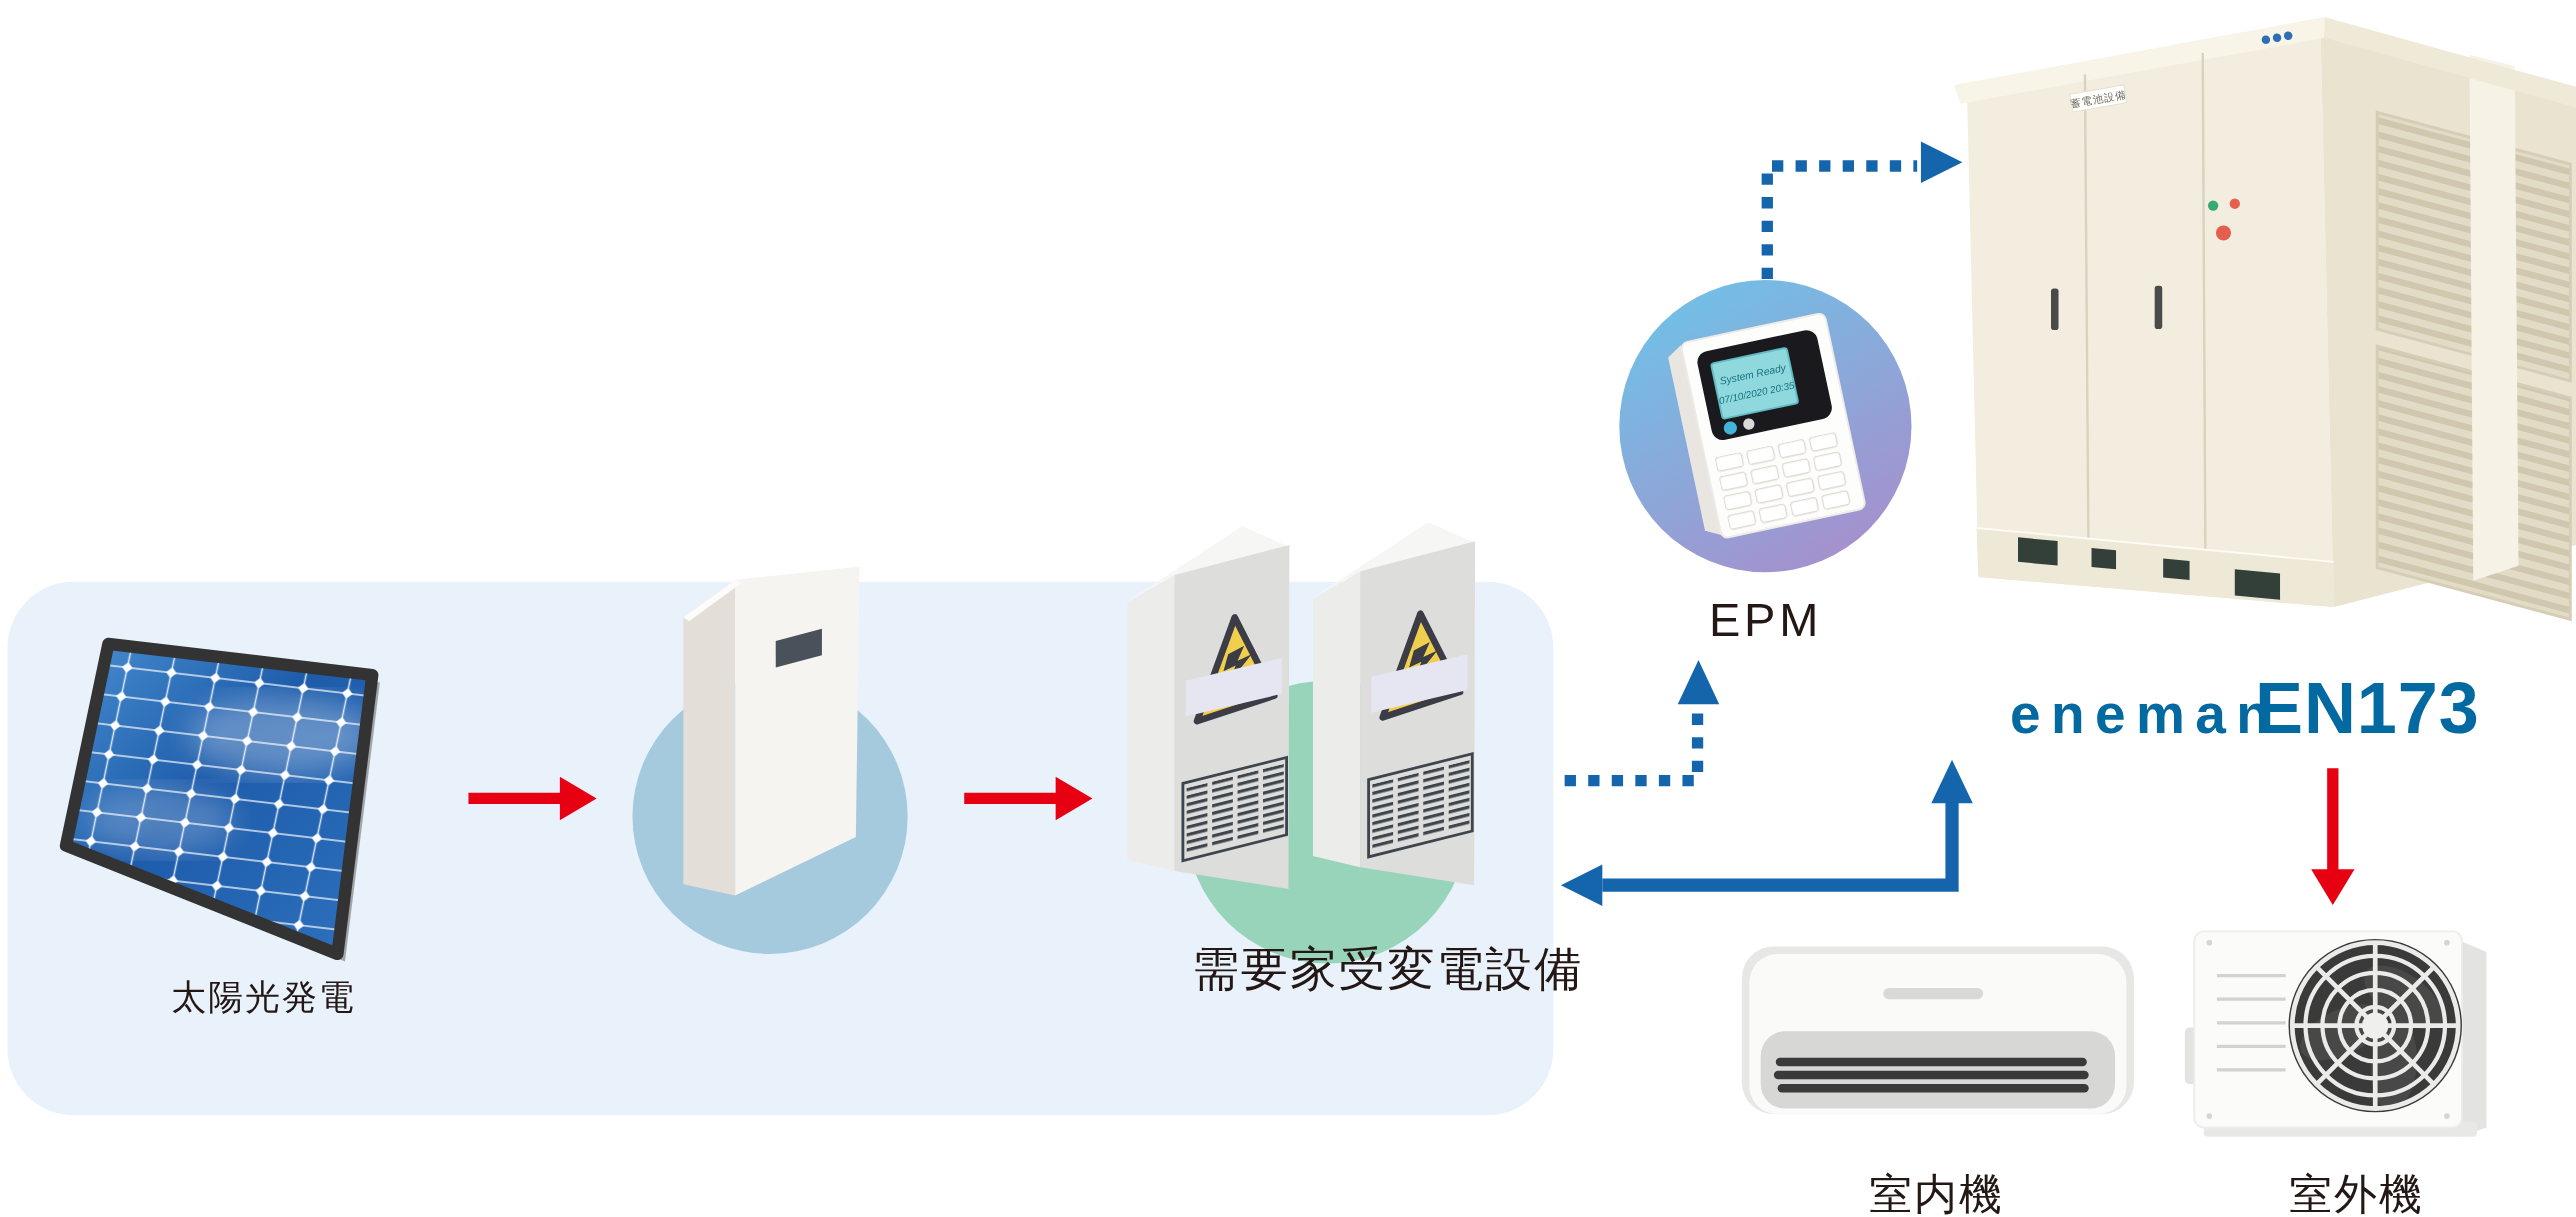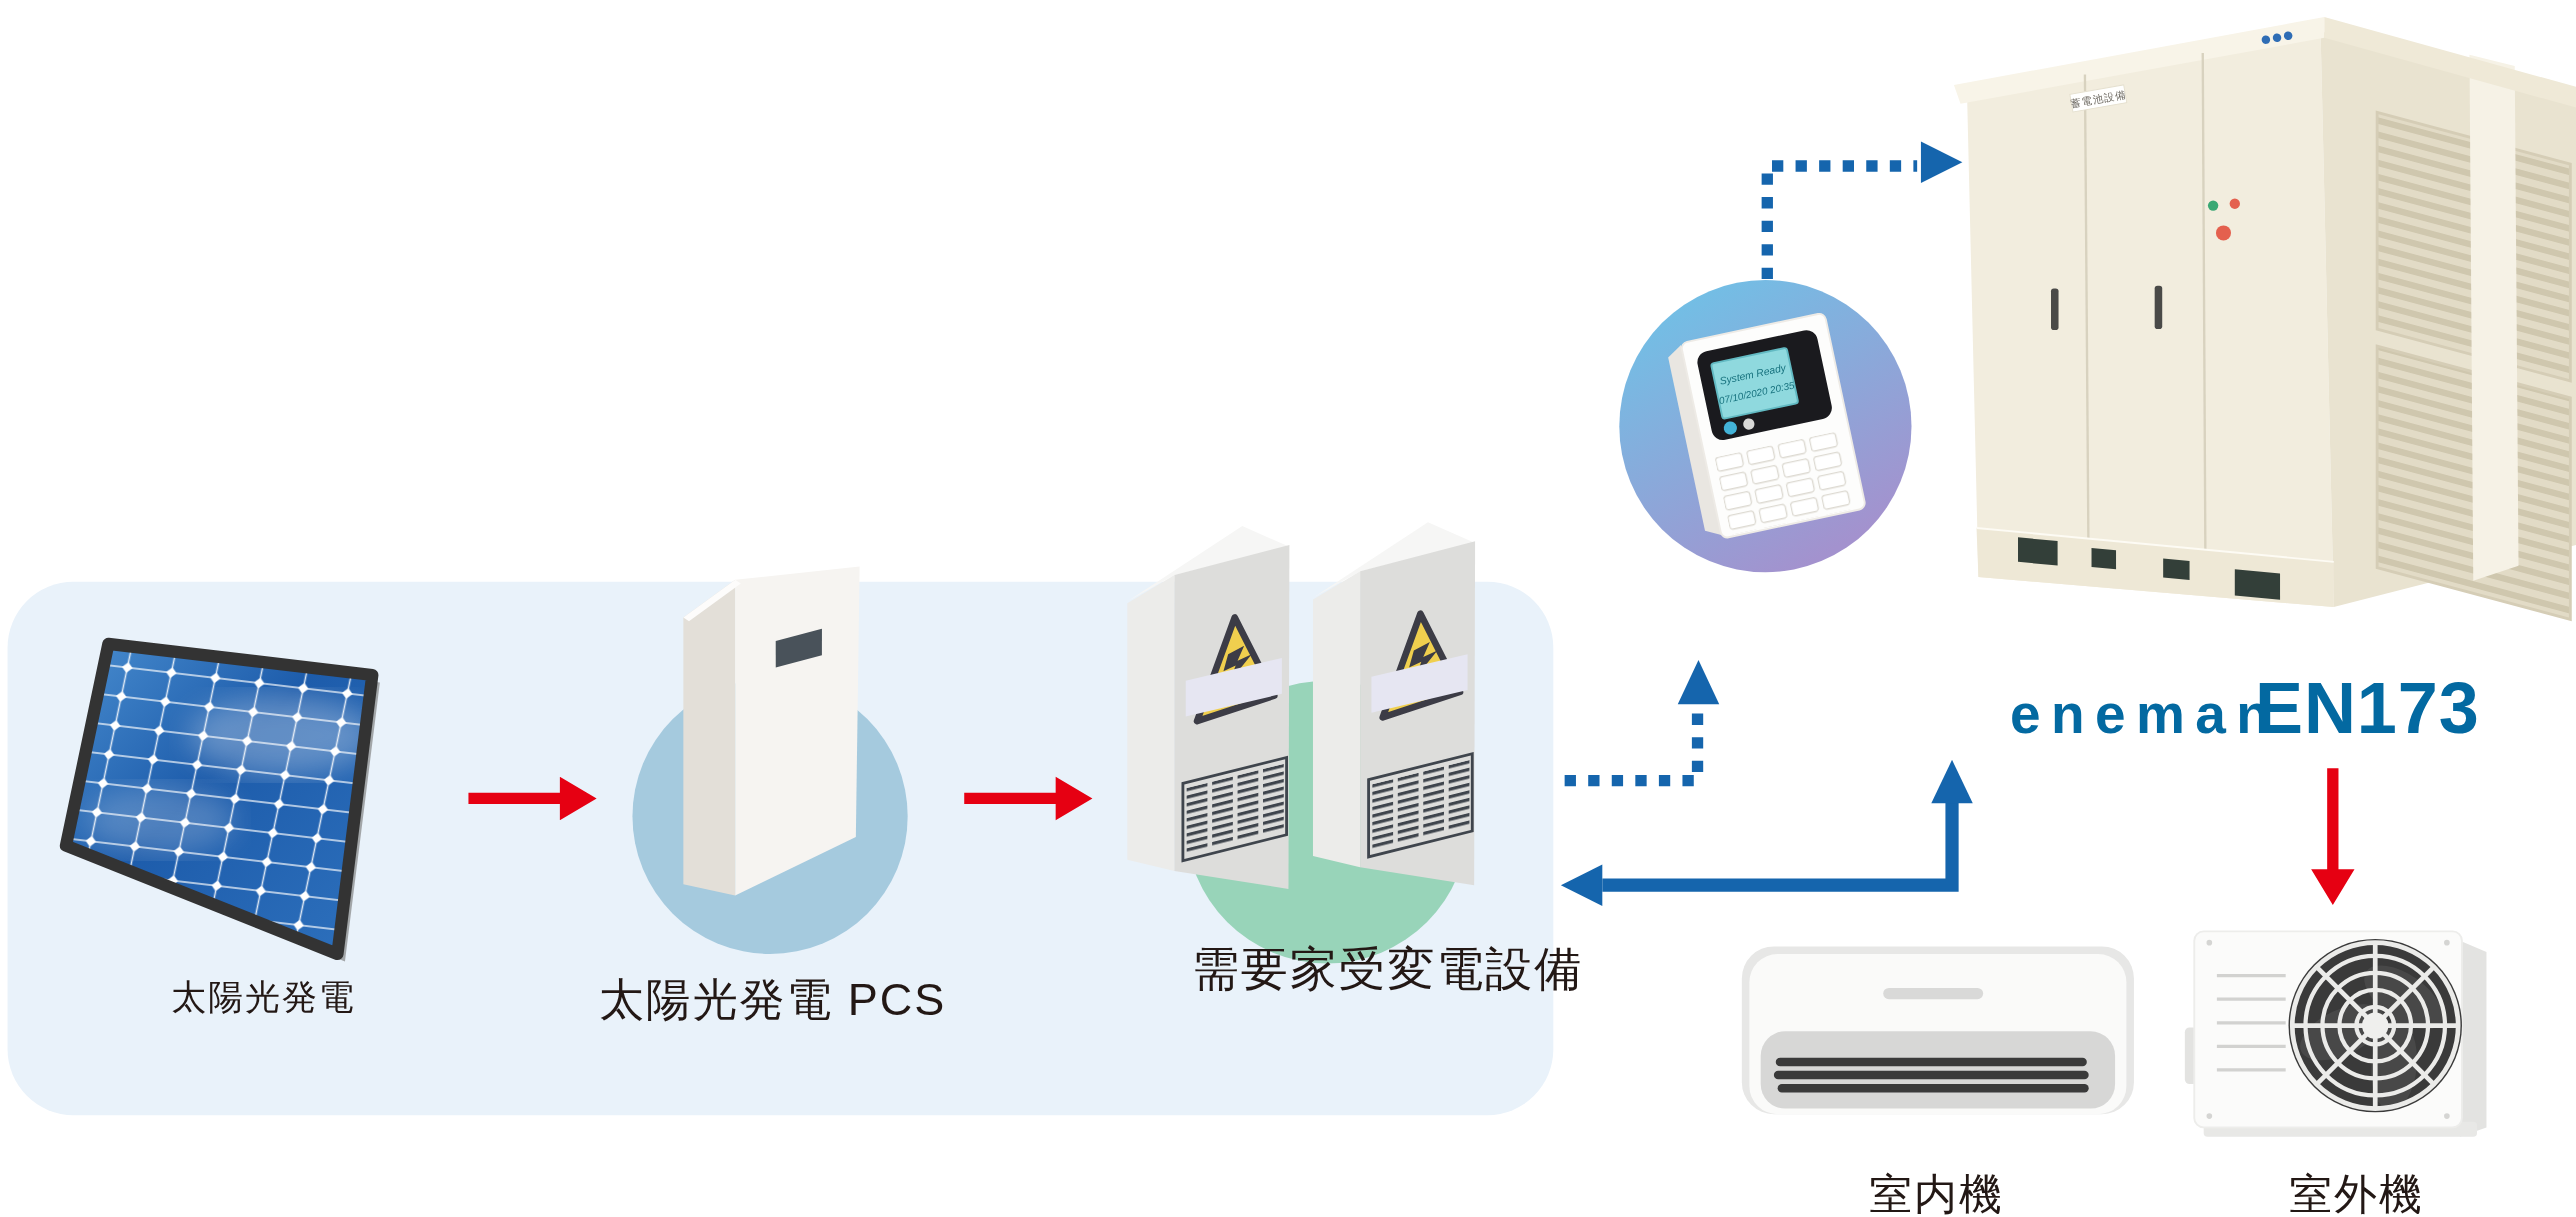--- a/index.html
+++ b/index.html
@@ -206,21 +206,21 @@
     </g>
     <circle cx="2520" cy="1088" r="14" fill="#efefed"></circle>
     <circle cx="2344" cy="1000" r="3" fill="#d5d5d3"></circle>
     <circle cx="2596" cy="1000" r="3" fill="#d5d5d3"></circle>
     <circle cx="2344" cy="1184" r="3" fill="#d5d5d3"></circle>
     <circle cx="2596" cy="1184" r="3" fill="#d5d5d3"></circle>
   </g>
 </svg>
 
 <div class="lbl lbl-solar">太陽光発電</div>
-<div class="lbl lbl-pcs">太陽光発電 PCS</div>
 <div class="lbl lbl-sub">需要家受変電設備</div>
+<div class="lbl lbl-epm">EPM</div>
 <div class="brand">eneman</div>
 <div class="model">EN173</div>
 <div class="lbl lbl-indoor">室内機</div>
 <div class="lbl lbl-outdoor">室外機</div>
 
 </div>
 
 
 </body></html>

